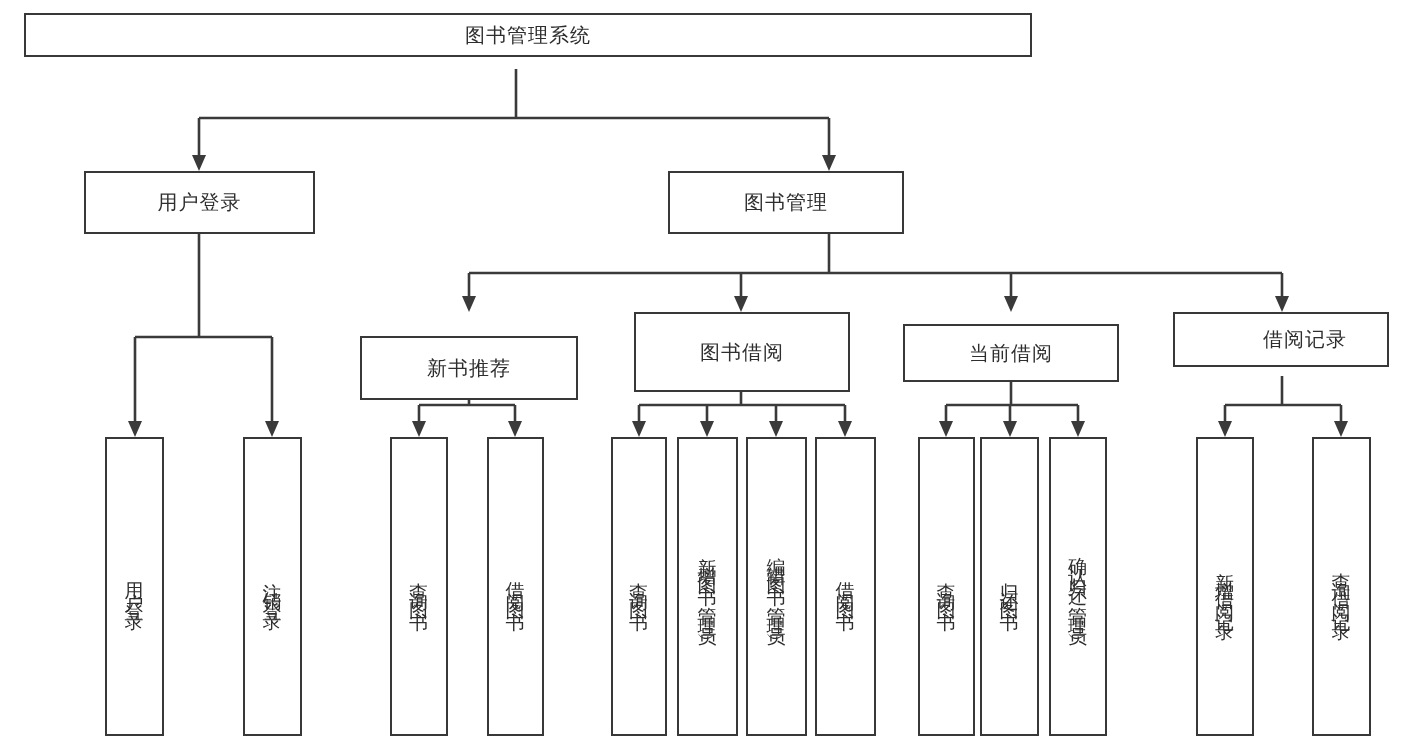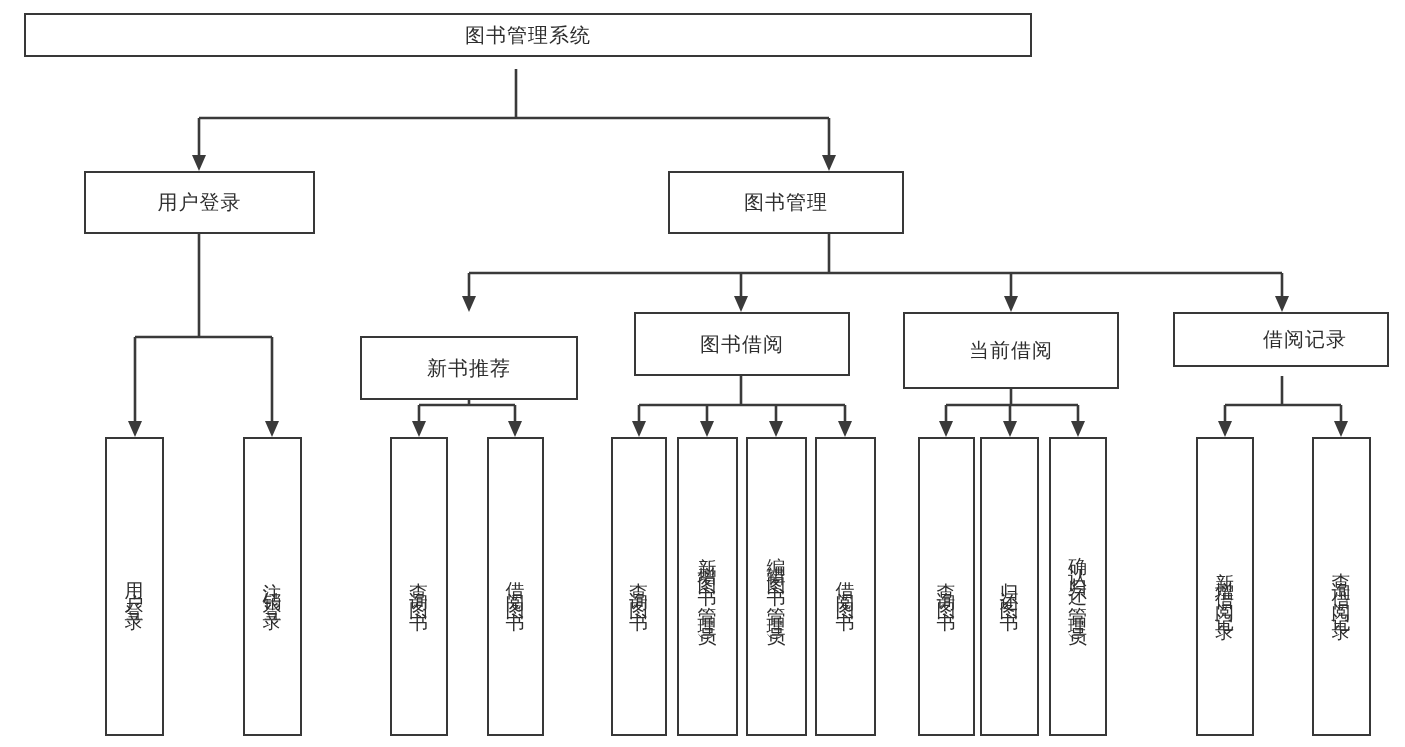--- a/index.html
+++ b/index.html
@@ -103,24 +103,24 @@
   <div class="node" style="left:84px;top:171px;width:231px;height:63px;">
     <span class="hlabel">用户登录</span>
   </div>
   <div class="node" style="left:668px;top:171px;width:236px;height:63px;">
     <span class="hlabel">图书管理</span>
   </div>
 
   <div class="node" style="left:360px;top:312px;width:218px;height:64px;margin-top:24px;">
     <span class="hlabel">新书推荐</span>
   </div>
-  <div class="node" style="left:634px;top:312px;width:216px;height:64px;">
+  <div class="node" style="left:634px;top:312px;width:216px;height:80px;">
     <span class="hlabel">图书借阅</span>
   </div>
-  <div class="node" style="left:903px;top:312px;width:216px;height:77px;">
+  <div class="node" style="left:903px;top:324px;width:216px;height:58px;">
     <span class="hlabel">当前借阅</span>
   </div>
   <div class="node" style="left:1173px;top:312px;width:216px;height:55px;padding-left:48px;">
     <span class="hlabel">借阅记录</span>
   </div>
 
   <div class="node" style="left:105px;top:437px;width:59px;height:299px;">
     <span class="vlabel">用户登录</span>
   </div>
   <div class="node" style="left:243px;top:437px;width:59px;height:299px;">

